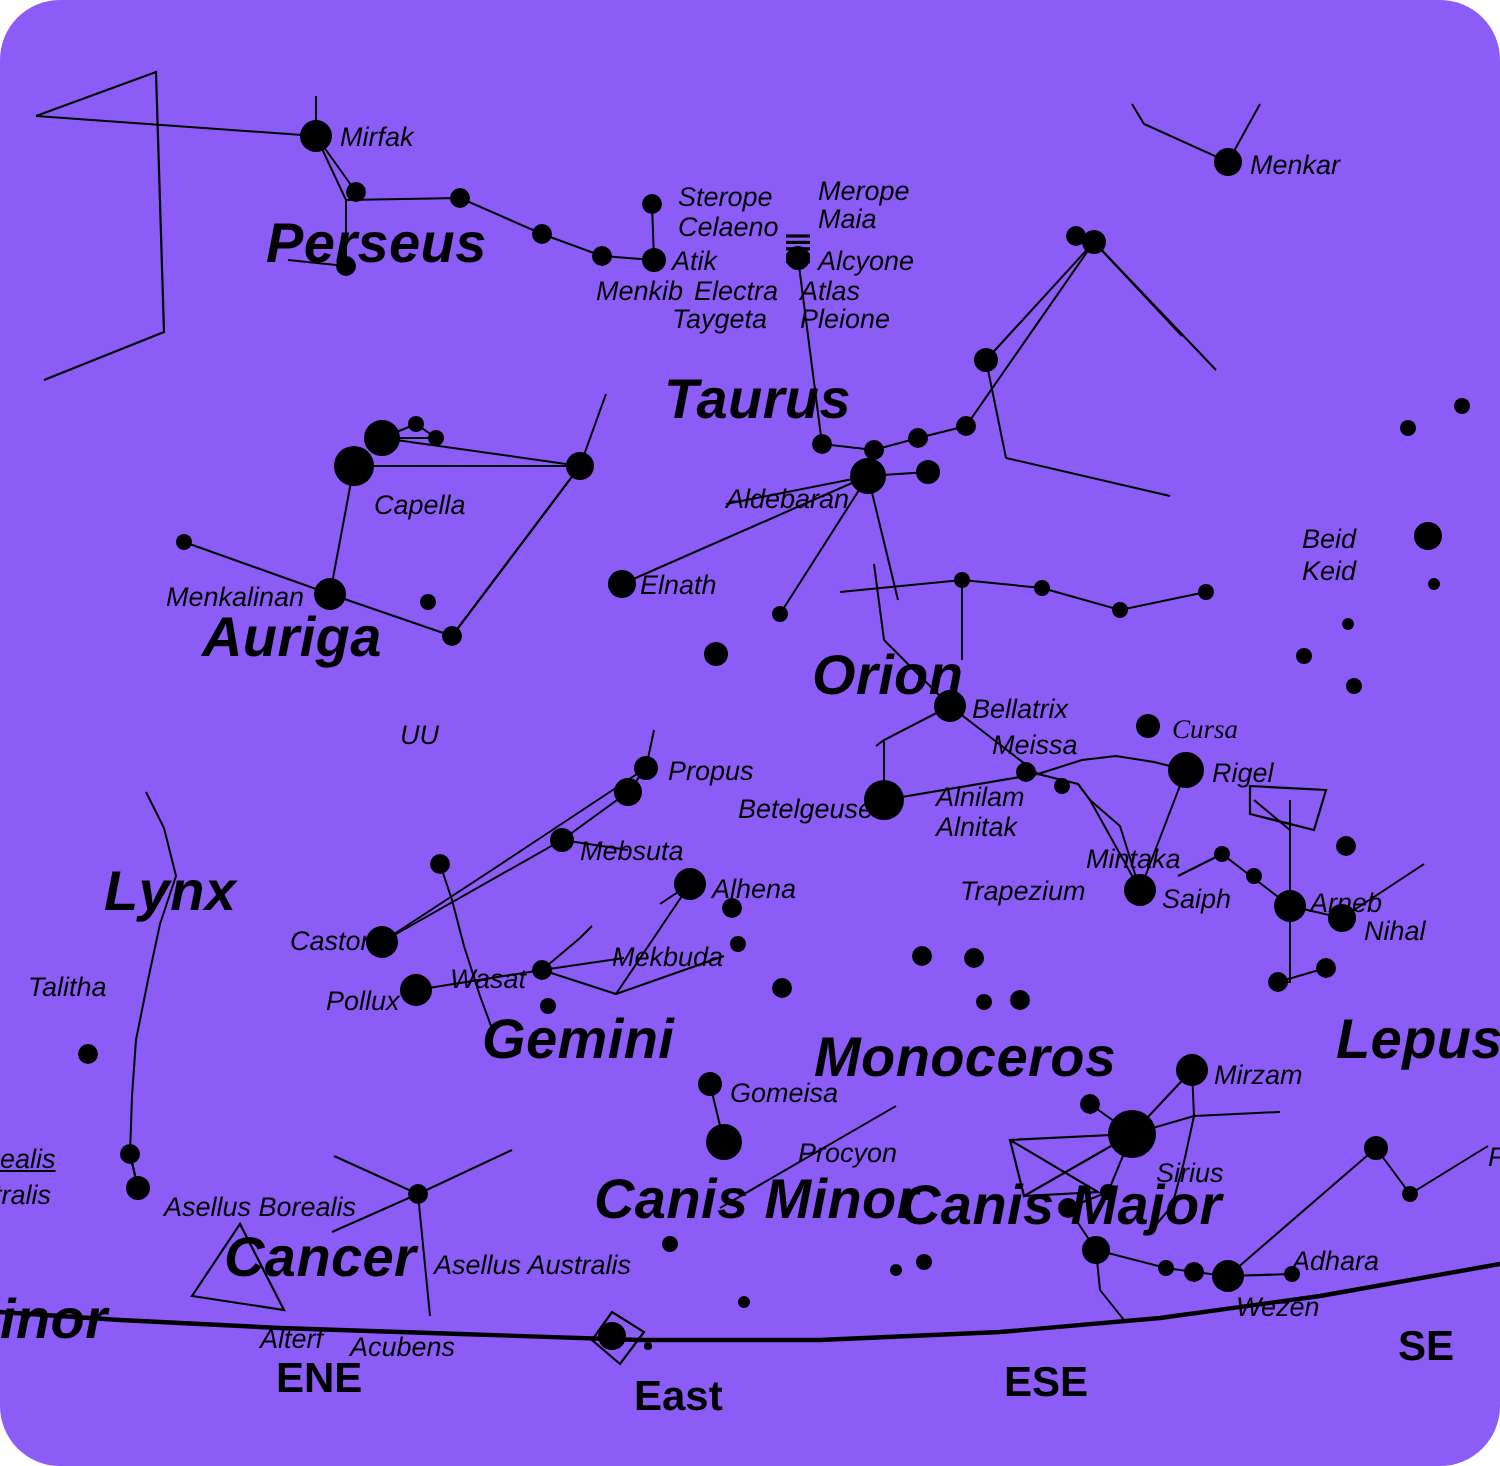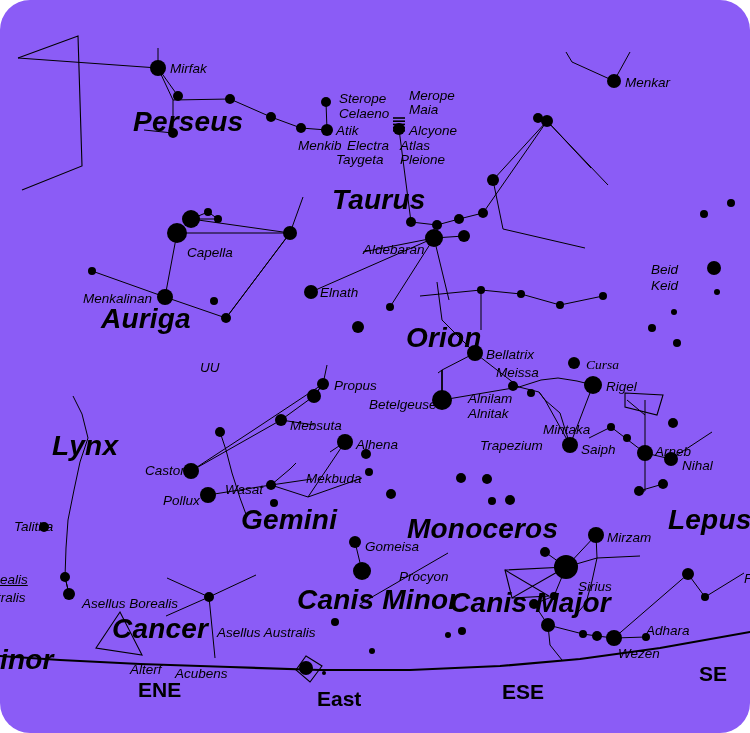--- a/index.html
+++ b/index.html
@@ -274,21 +274,21 @@
       <div class="lbl star-label" style="left: 468px; top: 407px;">Alnitak</div>
       <div class="lbl star-label" style="left: 290px; top: 419px;">Mebsuta</div>
       <div class="lbl star-label" style="left: 530px; top: 423px; margin-left: 13px;">Mintaka</div>
       <div class="lbl star-label" style="left: 356px; top: 438px;">Alhena</div>
       <div class="lbl star-label" style="left: 655px; top: 445px;">Arneb</div>
       <div class="lbl star-label" style="left: 480px; top: 439px;">Trapezium</div>
       <div class="lbl star-label" style="left: 581px; top: 443px;">Saiph</div>
       <div class="lbl star-label" style="left: 682px; top: 459px;">Nihal</div>
       <div class="lbl star-label" style="left: 145px; top: 464px;">Castor</div>
       <div class="lbl star-label" style="left: 306px; top: 472px;">Mekbuda</div>
-      <div class="lbl star-label" style="left: 14px; top: 487px; margin-top: 33px;">Talitha</div>
+      <div class="lbl star-label" style="left: 14px; top: 487px;">Talitha</div>
       <div class="lbl star-label" style="left: 225px; top: 483px;">Wasat</div>
       <div class="lbl star-label" style="left: 163px; top: 494px;">Pollux</div>
       <div class="lbl star-label" style="left: 607px; top: 531px;">Mirzam</div>
       <div class="lbl star-label" style="left: 365px; top: 540px;">Gomeisa</div>
       <div class="lbl star-label" style="left: 578px; top: 580px;">Sirius</div>
       <div class="lbl star-label" style="left: 375px; top: 570px; margin-left: 24px;">Procyon</div>
       <div class="lbl star-label" style="left: 697px; top: 572px; margin-left: 47px;">Furud</div>
       <div class="lbl star-label" style="left: 82px; top: 597px;">Asellus Borealis</div>
       <div class="lbl star-label" style="left: 646px; top: 624px;">Adhara</div>
       <div class="lbl star-label" style="left: 217px; top: 626px;">Asellus Australis</div>

